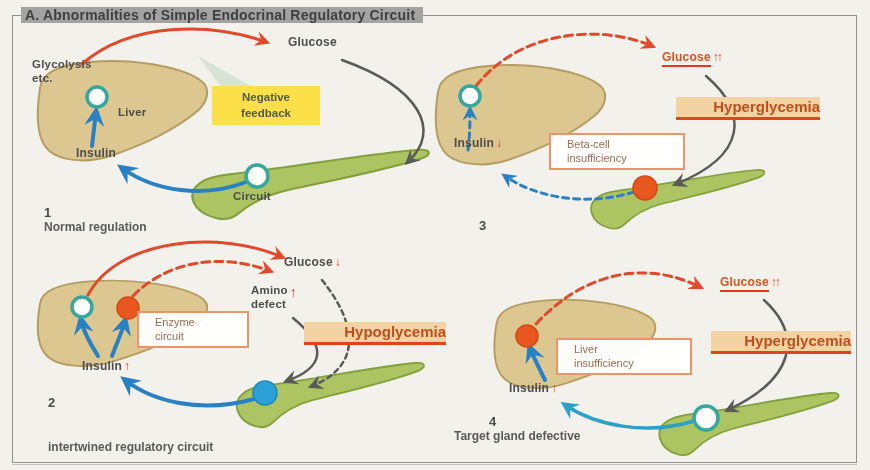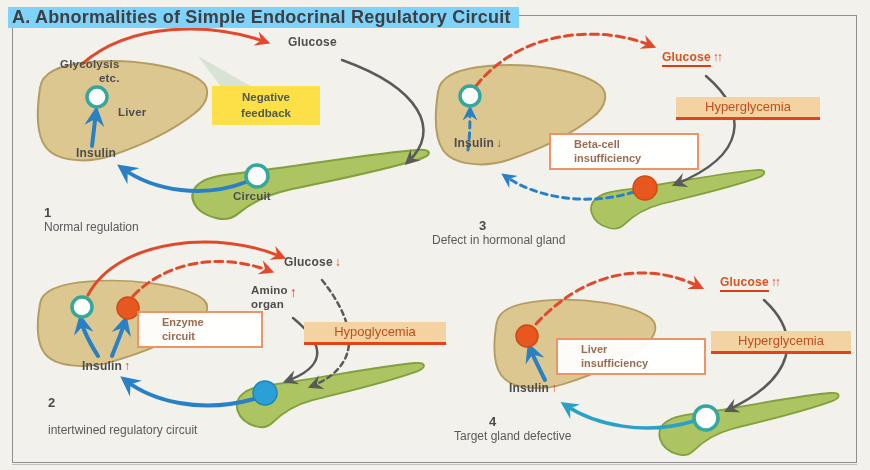--- a/index.html
+++ b/index.html
@@ -1,45 +1,45 @@
 <!DOCTYPE html>
 <html><head>
 <meta charset="utf-8">
 <style>
   html,body{margin:0;padding:0;background:#f1f0eb;}
   #fig{position:relative;width:870px;height:470px;background:#f2f1ec;overflow:hidden;
        font-family:"Liberation Sans",sans-serif;}
   #frame{position:absolute;left:12px;top:15px;width:843px;height:446px;
          border:1.5px solid #8f8f8f;}
   #frame2{position:absolute;left:12px;top:464px;width:845px;border-top:1px solid #c2c2c2;}
-  #title{position:absolute;left:8px;top:7px;background:#7dd3fc;padding:0 8px 0 4px;
-         font-size:18px;font-weight:700;color:#3f3f3f;letter-spacing:.2px;}
+  #title{position:absolute;left:21px;top:7px;background:#a3a3a3;padding:0 8px 0 4px;
+         font-size:14px;font-weight:700;color:#3f3f3f;letter-spacing:.2px;}
   svg.layer{position:absolute;left:0;top:0;}
   .liver{fill:#dcc791;stroke:#b59c60;stroke-width:2;}
   .panc{fill:#adc463;stroke:#82a03c;stroke-width:2;}
   .ar{fill:none;stroke-linecap:round;}
   .aO{stroke:#e2482a;stroke-width:3;}
   .aOd{stroke:#e2482a;stroke-width:3;stroke-dasharray:8 5;}
   .aB{stroke:#2980c4;stroke-width:4;}
   .aBd{stroke:#2980c4;stroke-width:3;stroke-dasharray:6 5;}
   .aT{stroke:#2aa2c8;stroke-width:3.5;}
   .aG{stroke:#5a5a5a;stroke-width:2.5;}
   .aGd{stroke:#5a5a5a;stroke-width:2.5;stroke-dasharray:5 4;}
   .lbl{position:absolute;color:#4d4d4d;font-size:11.5px;font-weight:600;letter-spacing:.2px;
        white-space:nowrap;line-height:1.2;}
   .b12{font-size:12px;font-weight:700;}
   .red-ar{color:#e43c18;font-weight:800;margin-left:2px;}
   .dbl{letter-spacing:-2px;}
   .glu-o{color:#d9531e;font-weight:700;border-bottom:2.5px solid #e03a14;padding-bottom:1px;}
   .capnum{position:absolute;font-size:13px;font-weight:700;color:#4a4a4a;}
-  .caption{position:absolute;font-size:12px;color:#5a5a5a;font-weight:400;white-space:nowrap;}
+  .caption{position:absolute;font-size:12px;color:#5a5a5a;font-weight:700;white-space:nowrap;}
   .hlbox{position:absolute;background:#f3d3a2;border-bottom:3px solid #e04418;color:#bf4e1e;
-         font-weight:400;font-size:13px;text-align:center;line-height:20px;}
+         font-weight:700;font-size:15px;text-align:right;line-height:20px;}
   .wbox{position:absolute;background:rgba(255,255,255,.95);border:2px solid #ea9468;
-        color:#9c6b52;font-size:11px;line-height:1.3;padding:2px 23px;font-weight:700;}
+        color:#9c6b52;font-size:11px;line-height:1.3;padding:2px 16px;font-weight:400;}
   .gbox{position:absolute;background:#fde047;color:#4c5a50;font-size:11.5px;text-align:center;
         padding:4px 8px;line-height:1.35;font-weight:600;}
   .amino{display:flex;align-items:flex-start;}
 </style>
 </head>
 <body>
 
 <div id="fig">
   <div id="frame"></div>
   <div id="frame2"></div>
@@ -105,21 +105,21 @@
     <circle cx="645" cy="188" r="12" fill="#e8571f" stroke="#d04a12" stroke-width="1.5"></circle>
     <circle cx="82" cy="307" r="10" fill="#fff" stroke="#35a79c" stroke-width="3.5"></circle>
     <circle cx="128" cy="308" r="11" fill="#e8571f" stroke="#d04a12" stroke-width="1.5"></circle>
     <circle cx="265" cy="393" r="12" fill="#2b9fd8" stroke="#1f84b8" stroke-width="1.5"></circle>
     <circle cx="527" cy="336" r="11" fill="#e8571f" stroke="#d04a12" stroke-width="1.5"></circle>
     <circle cx="706" cy="418" r="12" fill="#fff" stroke="#35a79c" stroke-width="3.5"></circle>
   </svg>
 
   <div id="title">A. Abnormalities of Simple Endocrinal Regulatory Circuit</div>
 
-  <div class="lbl" style="left:60px;top:58px;text-align:right;">
+  <div class="lbl" style="left:32px;top:58px;">
     <span>Glycolysis</span><br>
     <span>etc.</span>
   </div>
   <div class="lbl" style="left:118px;top:106px;">Liver</div>
   <div class="lbl b12" style="left:288px;top:35px;">Glucose</div>
   <div class="gbox" style="left:212px;top:86px;width:92px;">
     <span>Negative</span><br>
     <span>feedback</span>
   </div>
   <div class="lbl b12" style="left:76px;top:146px;">Insulin</div>
@@ -132,42 +132,41 @@
   </div>
   <div class="hlbox" style="left:676px;top:97px;width:144px;">Hyperglycemia</div>
   <div class="wbox" style="left:549px;top:133px;width:100px;">
     <span>Beta-cell</span><br>
     <span>insufficiency</span>
   </div>
   <div class="lbl b12" style="left:454px;top:136px;">
     <span>Insulin</span><span class="red-ar">↓</span>
   </div>
   <div class="capnum" style="left:479px;top:218px;">3</div>
-  <div class="caption" style="left:432px;top:233px;">Defect in hormonal gland</div>
 
   <div class="lbl b12" style="left:284px;top:255px;">
     <span>Glucose</span><span class="red-ar">↓</span>
   </div>
   <div class="lbl amino" style="left:251px;top:284px;">
     <span>
       <span>Amino</span><br>
-      <span>organ</span>
+      <span>defect</span>
     </span>
     <span class="red-ar" style="font-size:14px;">↑</span>
   </div>
   <div class="wbox" style="left:137px;top:311px;width:76px;text-align:left;">
     <span>Enzyme</span><br>
     <span>circuit</span>
   </div>
   <div class="hlbox" style="left:304px;top:322px;width:142px;">Hypoglycemia</div>
   <div class="lbl b12" style="left:82px;top:359px;">
     <span>Insulin</span><span class="red-ar">↑</span>
   </div>
   <div class="capnum" style="left:48px;top:395px;">2</div>
-  <div class="caption" style="left:48px;top:423px;">intertwined regulatory circuit</div>
+  <div class="caption" style="left:48px;top:440px;">intertwined regulatory circuit</div>
 
   <div class="lbl b12" style="left:720px;top:275px;">
     <span class="glu-o">Glucose</span><span class="red-ar dbl">↑↑</span>
   </div>
   <div class="hlbox" style="left:711px;top:331px;width:140px;">Hyperglycemia</div>
   <div class="wbox" style="left:556px;top:338px;width:100px;text-align:left;">
     <span>Liver</span><br>
     <span>insufficiency</span>
   </div>
   <div class="lbl b12" style="left:509px;top:381px;">

